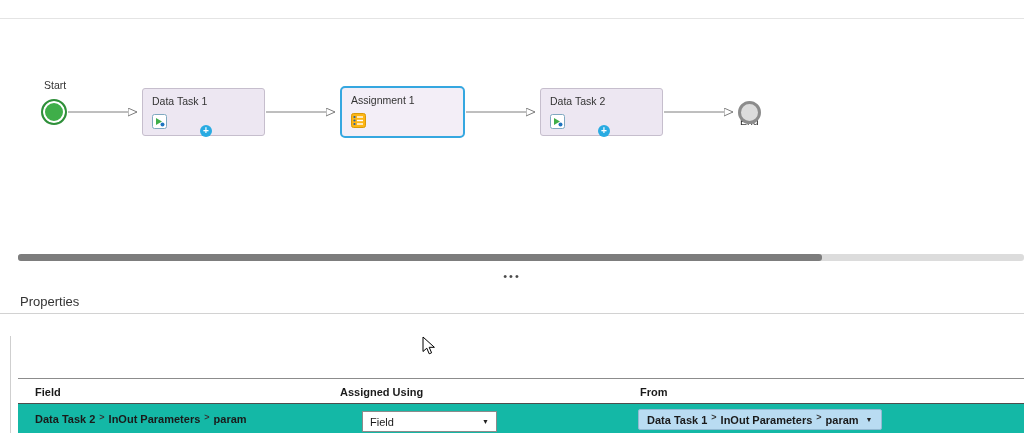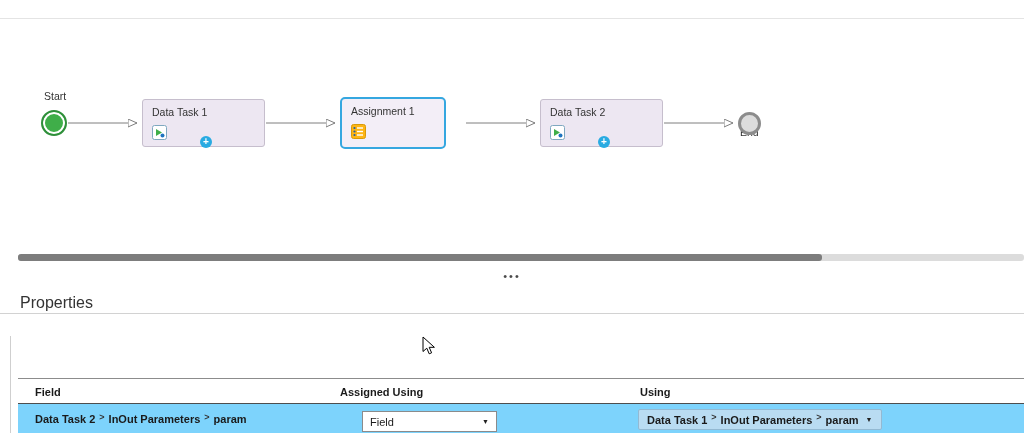--- a/index.html
+++ b/index.html
@@ -5,21 +5,21 @@
   * { margin:0; padding:0; box-sizing:border-box; }
   html,body { width:1024px; height:433px; background:#fff; overflow:hidden;
               font-family:"Liberation Sans", sans-serif; position:relative; }
 
   .abs { position:absolute; }
 
   
   .top-rule { top:18px; left:0; right:0; height:1px; background:#e4e4e4; }
 
   
-  #canvas { top:11px; left:0; width:1024px; height:250px; }
+  #canvas { top:0; left:0; width:1024px; height:250px; }
 
   .node-label-ext { font-size:10.5px; color:#333; }
 
   .start-circle { left:41px; top:99px; width:26px; height:26px; border-radius:50%;
                   background:#3fae49; border:2px solid #2f8f3a;
                   box-shadow: inset 0 0 0 2px #ffffff; }
   .end-circle   { left:738px; top:101px; width:23px; height:23px; border-radius:50%;
                   background:#dcdcdc; border:3px solid #8c8c8c; }
 
   .node { background:#ede7f2; border:1px solid #c6becd; border-radius:3px; }
@@ -30,30 +30,30 @@
                 border-radius:50%; background:#29abe2; color:#fff; font-size:10px;
                 line-height:11px; text-align:center; font-weight:bold; cursor:pointer; }
 
   
   .hscroll-track { left:18px; right:0; top:254px; height:7px; background:#dcdcdc; border-radius:3px; }
   .hscroll-thumb { left:18px; top:254px; width:804px; height:7px; background:#7d7d7d; border-radius:3px; }
   .splitter-dots { left:0; right:0; top:270px; text-align:center; font-size:11px;
                    letter-spacing:2px; color:#4a4a4a; cursor:row-resize; }
 
   
-  .props-title { left:20px; top:294px; font-size:16px; color:#333; }
+  .props-title { left:20px; top:294px; font-size:13px; color:#333; }
   .props-rule  { left:0; right:0; top:313px; height:1px; background:#d2d2d2; }
   .left-border { left:10px; top:336px; bottom:0; width:1px; background:#cfcfcf; }
 
   .thead-top    { left:18px; right:0; top:378px; height:1px; background:#8c8c8c; }
   .thead-bottom { left:18px; right:0; top:403px; height:1px; background:#4d4d4d; }
   .th { font-size:11px; font-weight:bold; color:#1a1a1a; top:386px; }
   .th-field { left:35px; } .th-assigned { left:340px; } .th-from { left:640px; }
 
-  .data-row { left:18px; right:0; top:404px; height:29px; background:#7dd3fc; }
+  .data-row { left:18px; right:0; top:404px; height:29px; background:#14b8a6; }
 
   .path { font-size:11px; font-weight:bold; color:#1a1a1a; white-space:nowrap; }
   .path .sep { font-size:9px; font-weight:bold; color:#333; position:relative; top:-3px; margin:0 4px; }
 
   .field-path { position:absolute; left:17px; top:9px; }
 
   .select-box { position:absolute; left:344px; top:7px; width:135px; height:21px;
                 background:#fff; border:1px solid #8b8b8b; display:flex;
                 align-items:center; justify-content:space-between; padding:0 7px;
                 font-size:11px; color:#1a1a1a; cursor:pointer; }
@@ -91,21 +91,21 @@
   <div class="abs node" style="left:142px;top:88px;width:123px;height:48px;">
     <div class="node-title">Data Task 1</div>
     <svg class="task-icon" viewBox="0 0 15 15">
       <rect x="0.5" y="0.5" width="14" height="14" rx="2" fill="#ffffff" stroke="#7fa8c0"></rect>
       <path d="M4,4 L10,7.5 L4,11 Z" fill="#3fae49"></path>
       <circle cx="10.5" cy="10.5" r="2" fill="#1f74bf"></circle>
     </svg>
     <div class="plus-badge">+</div>
   </div>
 
-  <div class="abs node selected" style="left:340px;top:86px;width:106px;height:52px;">
+  <div class="abs node selected" style="left:340px;top:86px;width:125px;height:52px;">
     <div class="node-title">Assignment 1</div>
     <svg class="task-icon" viewBox="0 0 15 15">
       <rect x="0.5" y="0.5" width="14" height="14" rx="2" fill="#fdb515" stroke="#d99a08"></rect>
       <circle cx="3.5" cy="4" r="1.1" fill="#1f5fa8"></circle>
       <circle cx="3.5" cy="7.5" r="1.1" fill="#1f5fa8"></circle>
       <circle cx="3.5" cy="11" r="1.1" fill="#1f5fa8"></circle>
       <rect x="6" y="3.3" width="6" height="1.4" fill="#ffffff"></rect>
       <rect x="6" y="6.8" width="6" height="1.4" fill="#ffffff"></rect>
       <rect x="6" y="10.3" width="6" height="1.4" fill="#ffffff"></rect>
     </svg>
@@ -133,21 +133,21 @@
 <div class="abs props-rule"></div>
 <div class="abs left-border"></div>
 
 <svg class="abs" style="left:422px;top:336px;" width="14" height="19" viewBox="0 0 14 19">
   <path d="M1,1 L1,15.5 L4.8,12.2 L7.2,17.8 L9.6,16.8 L7.2,11.3 L12.4,11.3 Z" fill="#ffffff" stroke="#000000" stroke-width="1"></path>
 </svg>
 
 <div class="abs thead-top"></div>
 <div class="abs th th-field">Field</div>
 <div class="abs th th-assigned">Assigned Using</div>
-<div class="abs th th-from">Using</div>
+<div class="abs th th-from">From</div>
 <div class="abs thead-bottom"></div>
 
 <div class="abs data-row">
 
   <div class="field-path path">
     <span>Data Task 2</span><span class="sep">&gt;</span><span>InOut Parameters</span><span class="sep">&gt;</span><span>param</span>
   </div>
 
   <div class="select-box">
     <span>Field</span>

